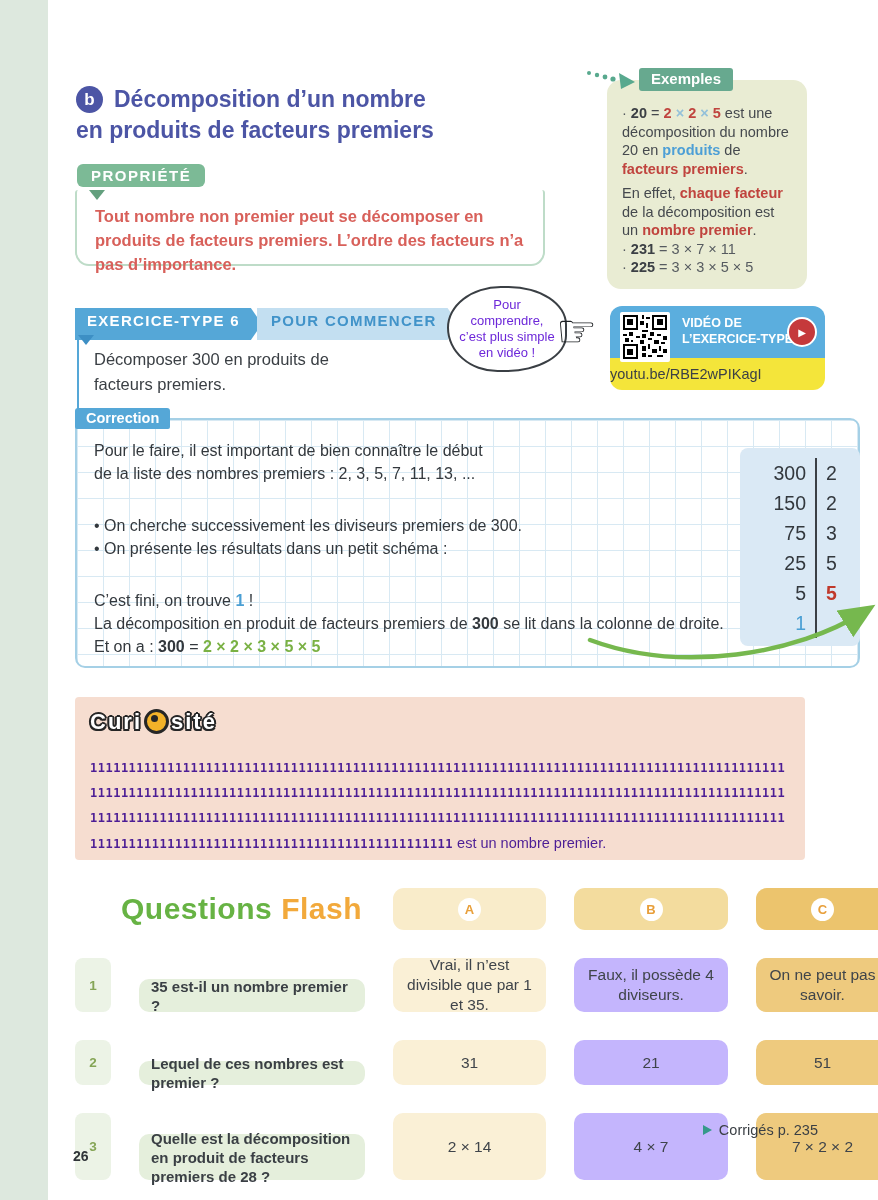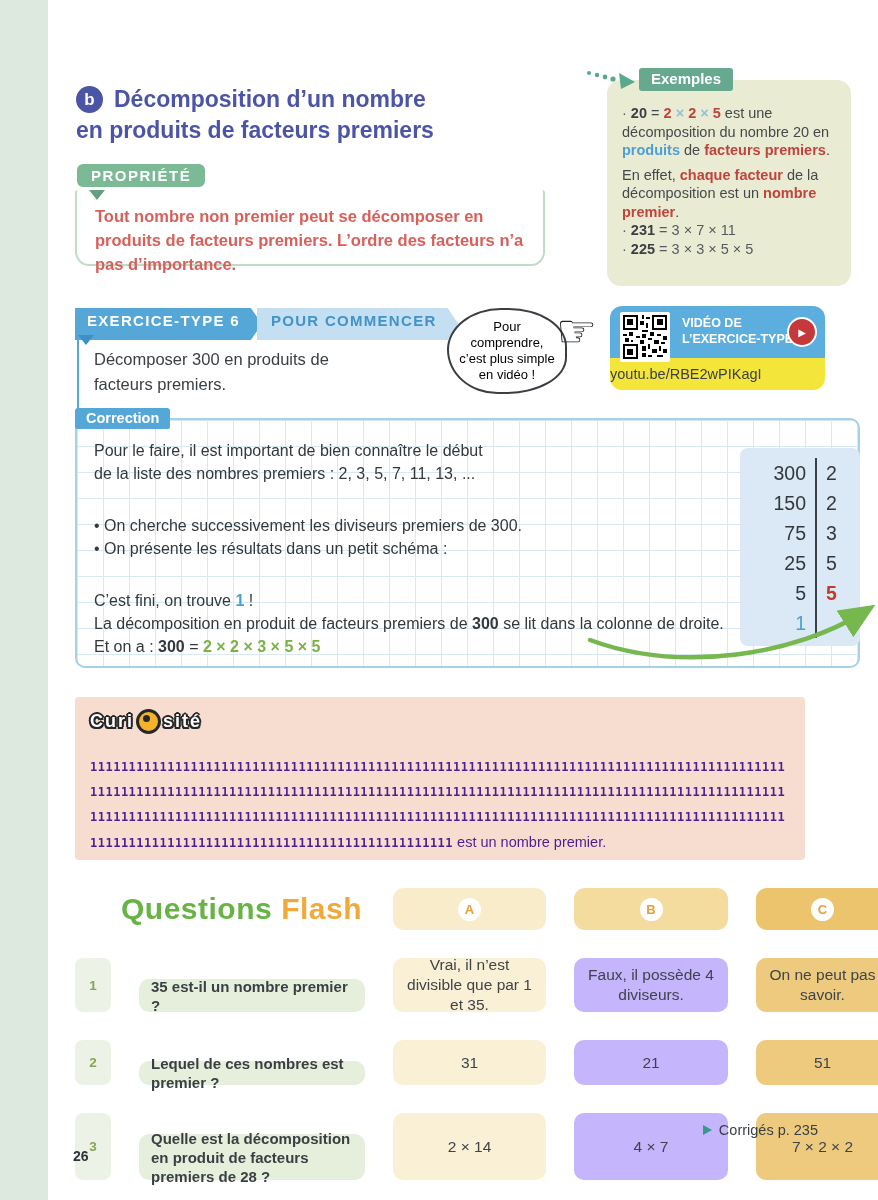--- a/index.html
+++ b/index.html
@@ -18,22 +18,22 @@
   .prop{position:absolute;left:75px;top:190px;width:470px;height:76px;box-sizing:border-box;
         border:2px solid #bedcc8;border-top:none;border-radius:3px 3px 14px 14px;}
   .prop-badge{position:absolute;top:-26px;left:0;background:#7cba96;color:#fff;font-weight:bold;
               font-size:15px;letter-spacing:1.5px;padding:3px 14px;border-radius:6px;}
   .prop-tail{position:absolute;top:0;left:12px;width:0;height:0;
              border:8px solid transparent;border-top:10px solid #63a07e;}
   .prop-text{margin:0;padding:14px 18px 0;color:#d8605a;font-weight:bold;
              font-size:16.5px;line-height:24px;}
 
   
-  .exemples{position:absolute;left:607px;top:80px;width:244px;min-height:185px;background:#e9ecd3;
-            border-radius:14px;padding:24px 15px 28px;box-sizing:border-box;font-size:14.5px;
+  .exemples{position:absolute;left:607px;top:80px;width:200px;min-height:185px;background:#e9ecd3;
+            border-radius:14px;padding:24px 15px 12px;box-sizing:border-box;font-size:14.5px;
             line-height:18.5px;color:#45494e;}
   .ex-badge{position:absolute;top:-12px;left:32px;background:#67a98f;color:#fff;font-weight:bold;
             font-size:15px;padding:2px 12px;border-radius:3px;}
   .dotted-arrow{position:absolute;left:-22px;top:-16px;}
   .exemples p{margin:0;}
   .exemples p.mt{margin-top:6px;}
   .bnum{font-weight:bold;color:#3c4045;}
   .red{color:#c0443e;font-weight:bold;}
   .blu{color:#4d9fd6;font-weight:bold;}
   .xlight{color:#93c1da;font-weight:bold;}
@@ -45,23 +45,23 @@
               padding:4px 22px 11px 12px;
               clip-path:polygon(0 0,calc(100% - 11px) 0,100% 50%,calc(100% - 11px) 100%,0 100%);}
   .badge-light{background:#c3dff1;color:#4193c9;font-weight:bold;font-size:15px;letter-spacing:1.3px;
               padding:4px 22px 5px 14px;margin-left:-5px;
               clip-path:polygon(0 0,calc(100% - 11px) 0,100% 50%,calc(100% - 11px) 100%,0 100%);}
   .ex-tail{position:absolute;left:78px;top:335px;width:0;height:0;
            border:8px solid transparent;border-top:10px solid #3d8fc4;}
   .conn{position:absolute;left:77px;top:336px;height:82px;border-left:2.5px solid #55a7d7;}
   .statement{position:absolute;left:94px;top:347px;width:265px;font-size:16.5px;line-height:25px;color:#3a3f44;}
 
-  .bubble{position:absolute;left:447px;top:308px;width:120px;height:86px;border:2px solid #3a3f44;
+  .bubble{position:absolute;left:447px;top:286px;width:120px;height:86px;border:2px solid #3a3f44;
           border-radius:48% 52% 55% 45% / 52% 48% 45% 55%;display:flex;align-items:center;
-          justify-content:center;text-align:center;font-size:13px;line-height:16px;color:#000000;
+          justify-content:center;text-align:center;font-size:13px;line-height:16px;color:#6d28d9;
           padding:8px;box-sizing:border-box;background:#fff;}
   .hand{position:absolute;left:556px;top:304px;font-size:46px;color:#1e2124;}
 
   .vcard{position:absolute;left:610px;top:306px;width:215px;height:84px;border-radius:12px;overflow:hidden;}
   .v-top{height:52px;background:#5baede;position:relative;}
   .v-bottom{height:32px;background:#f4e53a;display:flex;align-items:center;padding-left:0;
             font-size:14.5px;color:#3c4045;}
   .v-label{position:absolute;left:72px;top:9px;color:#fff;font-weight:bold;font-size:12.5px;line-height:16px;}
   .v-play{position:absolute;right:8px;top:11px;width:26px;height:26px;background:#c5393b;
           border:2.5px solid #fff;border-radius:50%;display:flex;align-items:center;
@@ -89,22 +89,22 @@
   .schema-row{display:flex;line-height:30px;font-size:19.5px;color:#33383d;}
   .s-l{width:66px;text-align:right;padding-right:9px;}
   .s-r{width:30px;padding-left:9px;border-left:2.5px solid #3b4046;}
   .s-r.sred{color:#c0392b;font-weight:bold;}
   .s-l.sblue{color:#4a9fd4;}
   .corr-arrow{position:absolute;left:495px;top:172px;}
 
   
   .curio{position:absolute;left:75px;top:697px;width:730px;height:163px;background:#f6ddd0;
          border-radius:4px;box-sizing:border-box;padding:12px 15px;}
-  .curio-logo{font-size:18px;font-weight:bold;letter-spacing:2px;color:#fff;display:flex;
-              align-items:center;
+  .curio-logo{font-size:22px;font-weight:bold;letter-spacing:2px;color:#fff;display:flex;
+              align-items:flex-start;
               text-shadow:-2px 0 #262626,2px 0 #262626,0 -2px #262626,0 2px #262626,
                           -1.5px -1.5px #262626,1.5px -1.5px #262626,
                           -1.5px 1.5px #262626,1.5px 1.5px #262626;}
   .curio-o{display:inline-block;width:19px;height:19px;background:#f3b229;border:3px solid #262626;
            border-radius:50%;margin:0 2px;position:relative;}
   .curio-o::after{content:"";position:absolute;left:4px;top:3px;width:7px;height:7px;
                   background:#262626;border-radius:50%;}
   .curio-lines{margin-top:21px;font-family:"DejaVu Sans Mono",monospace;font-weight:bold;
                font-size:12px;letter-spacing:0.5px;line-height:25px;color:#4c1d95;white-space:nowrap;}
   .curio-suffix{font-family:"Liberation Sans",sans-serif;font-size:14.5px;letter-spacing:0;

